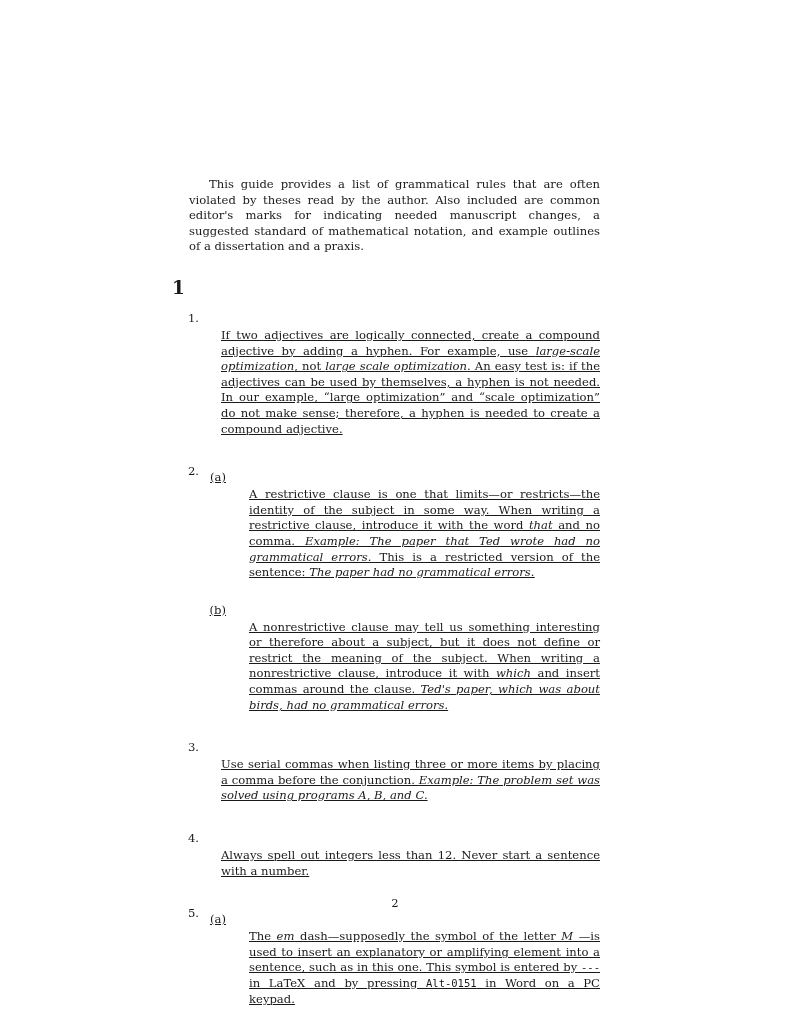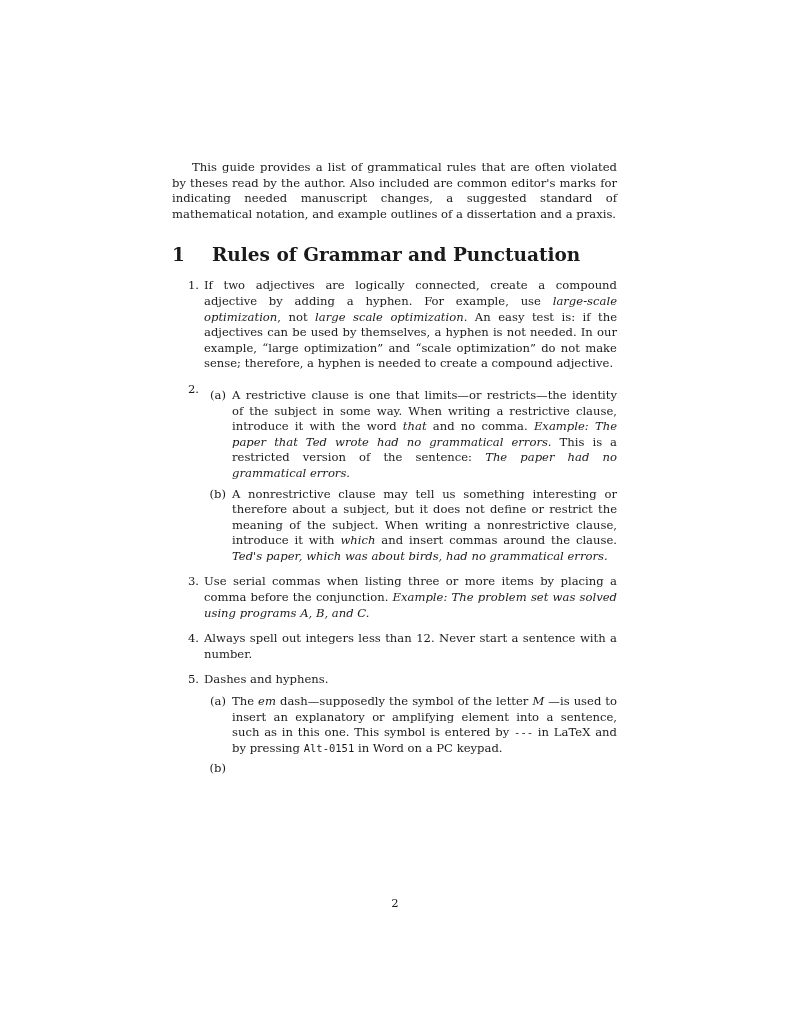--- a/index.html
+++ b/index.html
@@ -1,43 +1,42 @@
 <!DOCTYPE html>
 <html><head>
 <meta charset="utf-8">
 <style>
   html, body { margin: 0; padding: 0; background: #ffffff; }
   body { width: 790px; height: 1022px; position: relative; overflow: hidden;
          font-family: "DejaVu Serif", "Liberation Serif", serif; color: #1a1a1a; }
   .page { position: absolute; left: 172px; top: 160px; width: 445px; font-size: 11.6px; line-height: 15.6px; }
-  p { margin: 0; text-align: justify; }
+  p { margin: 17px; text-align: justify; }
   .intro { text-indent: 20px; }
   .section { display: flex; align-items: baseline; margin-top: 22px; margin-bottom: 12px;
              font-weight: bold; font-size: 18.5px; line-height: 22px; }
   .section .num { width: 40px; }
   .item { display: flex; margin-top: 10px; }
   .item .lbl { width: 32px; flex: none; text-align: right; padding-right: 5px; box-sizing: border-box; }
-  .item .body { flex: 1; }
+  .item .body { flex: 1; text-decoration: underline; }
   .sub { display: flex; margin-top: 5px; }
   .sub .lbl { width: 60px; flex: none; text-align: right; padding-right: 6px; box-sizing: border-box; }
   .sub .body { flex: 1; }
   .subs { margin-top: 6px; margin-left: -32px; }
   i { font-style: italic; }
   .mono { font-family: "DejaVu Sans Mono", "Liberation Mono", monospace; font-size: 10.5px; }
   .pagenum { position: absolute; left: 0; width: 790px; top: 896px; text-align: center; font-size: 11.5px; }
 </style>
 </head>
 <body>
 
 <div class="page">
   <p class="intro">This guide provides a list of grammatical rules that are often violated by theses read by the author. Also included are common editor's marks for indicating needed manuscript changes, a suggested standard of mathematical notation, and example outlines of a dissertation and a praxis.</p>
 
   <div class="section">
     <span class="num">1</span>
-    <span>Rules of Grammar and Punctuation</span>
   </div>
 
   <div class="item" style="margin-top:12px">
     <span class="lbl">1.</span>
     <p class="body"><span>If two adjectives are logically connected, create a compound adjective by adding a hyphen. For example, use </span><i>large-scale optimization</i><span>, not </span><i>large scale optimization</i><span>. An easy test is: if the adjectives can be used by themselves, a hyphen is not needed. In our example, “large optimization” and “scale optimization” do not make sense; therefore, a hyphen is needed to create a compound adjective.</span></p>
   </div>
 
   <div class="item">
     <span class="lbl">2.</span>
     <div class="body">
@@ -60,21 +59,20 @@
   </div>
 
   <div class="item">
     <span class="lbl">4.</span>
     <p class="body">Always spell out integers less than 12. Never start a sentence with a number.</p>
   </div>
 
   <div class="item">
     <span class="lbl">5.</span>
     <div class="body">
-      <p>Dashes and hyphens.</p>
       <div class="subs">
         <div class="sub">
           <span class="lbl">(a)</span>
           <p class="body"><span>The </span><i>em</i><span> dash—supposedly the symbol of the letter </span><i>M</i><span> —is used to insert an explanatory or amplifying element into a sentence, such as in this one. This symbol is entered by </span><span class="mono">---</span><span> in LaTeX and by pressing </span><span class="mono">Alt-0151</span><span> in Word on a PC keypad.</span></p>
         </div>
         <div class="sub">
           <span class="lbl">(b)</span>
         </div>
       </div>
     </div>

